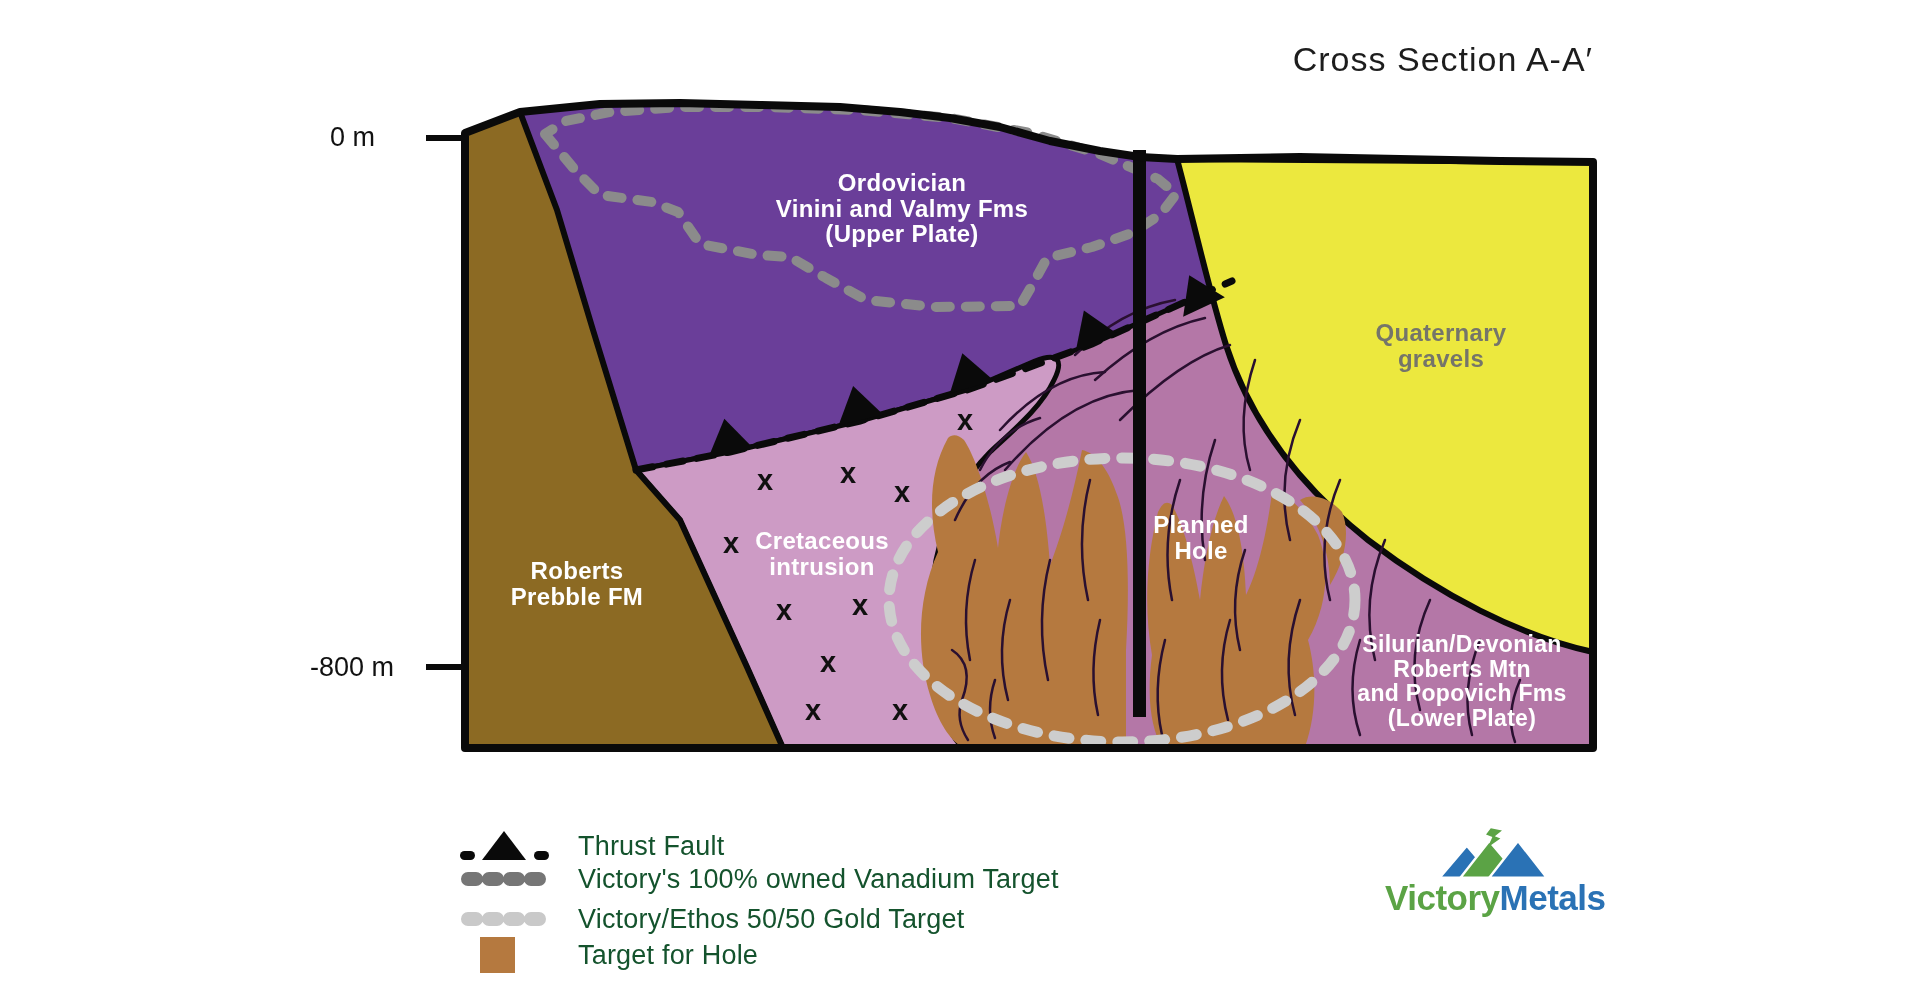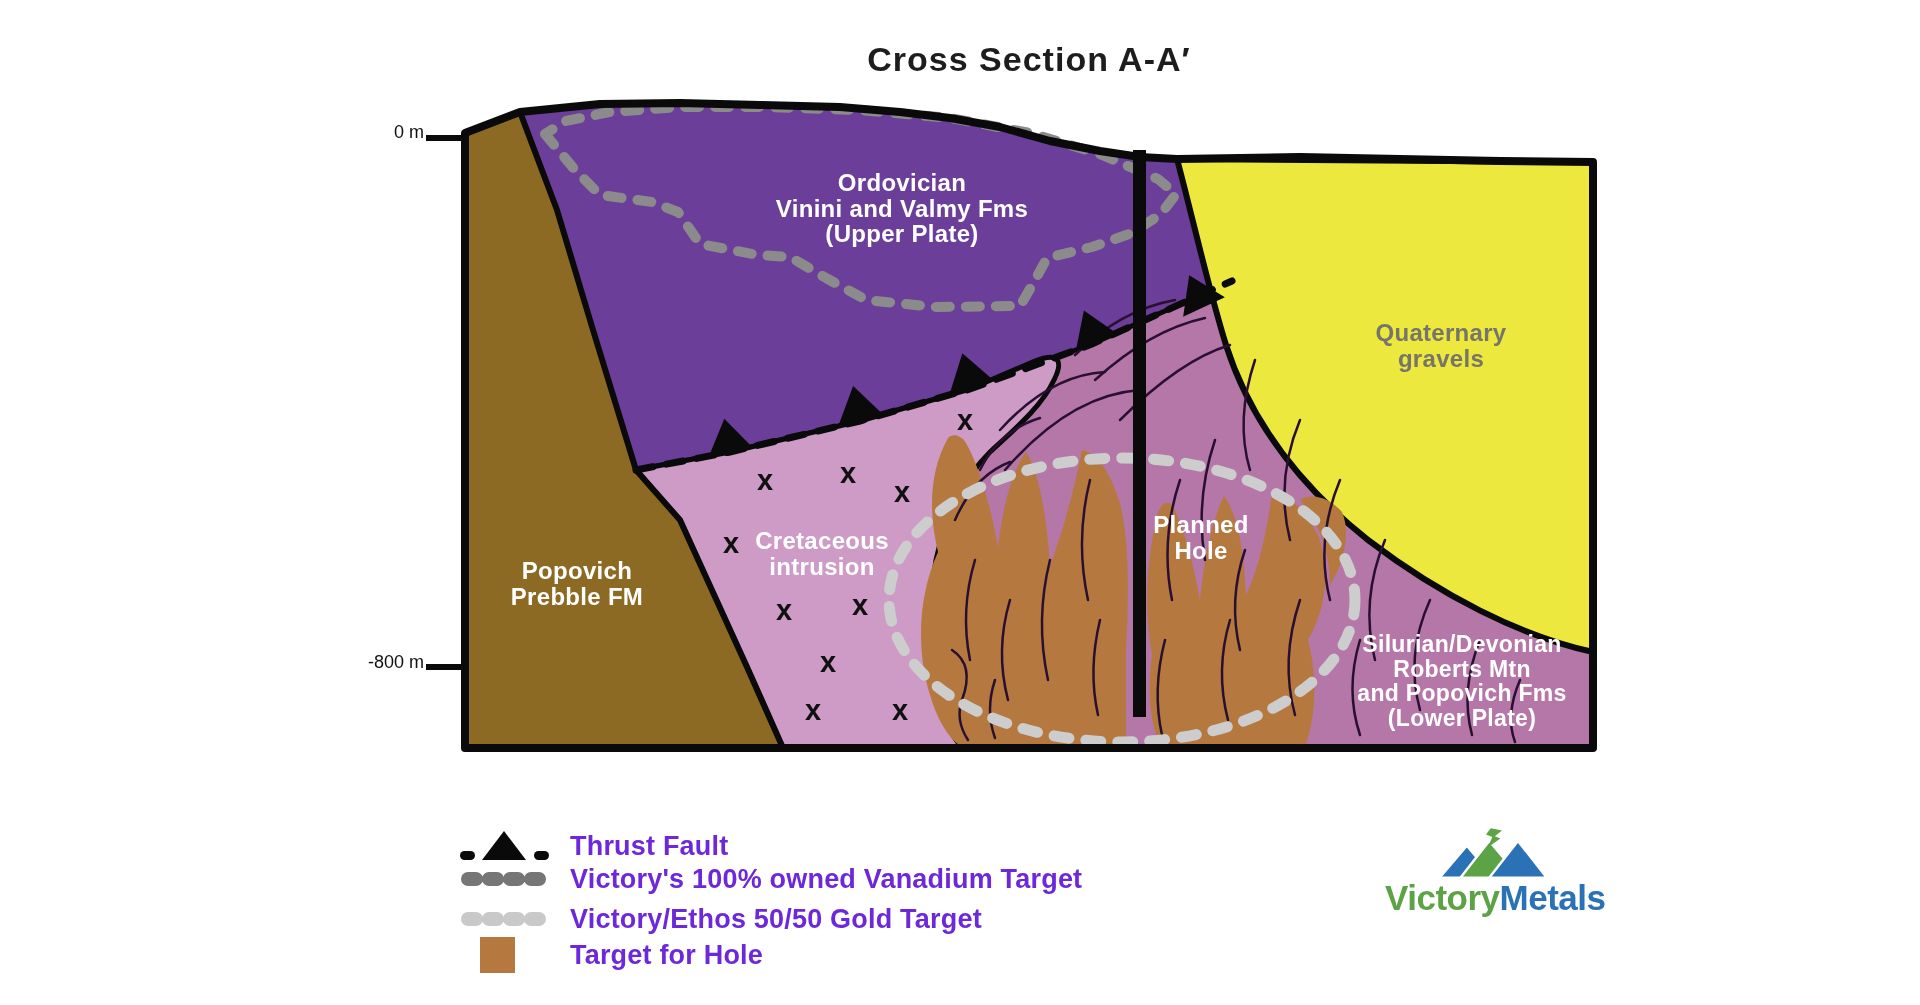--- a/index.html
+++ b/index.html
@@ -1,36 +1,36 @@
 <!DOCTYPE html>
 <html><head>
 <meta charset="utf-8">
 <style>
   html,body{margin:0;padding:0;background:#ffffff;}
   .canvas{position:relative;width:1920px;height:1005px;background:#ffffff;overflow:hidden;
           font-family:"Liberation Sans",sans-serif;}
   svg{position:absolute;left:0;top:0;}
-  .title{position:absolute;left:465px;top:40px;width:1128px;text-align:center;
-         font-size:34px;font-weight:700;letter-spacing:1px;color:#1d1d1d;}
-  .axis-label{position:absolute;font-size:18px;color:#111;text-align:right;}
+  .title{position:absolute;left:465px;top:40px;width:1128px;text-align:right;
+         font-size:34px;font-weight:400;letter-spacing:1px;color:#1d1d1d;}
+  .axis-label{position:absolute;font-size:27px;color:#111;text-align:left;}
   .axis-0{left:330px;top:122px;width:94px;}
   .axis-800{left:310px;top:652px;width:114px;}
   .region-label{position:absolute;color:#ffffff;font-weight:700;font-size:24px;
                 line-height:1.07;text-align:center;white-space:pre-line;letter-spacing:.3px;}
   .lbl-ordovician{left:752px;top:170px;width:300px;}
   .lbl-cambrian{left:477px;top:558px;width:200px;}
   .lbl-cretaceous{left:722px;top:528px;width:200px;}
   .lbl-quaternary{left:1341px;top:320px;width:200px;color:#75756a;}
   .lbl-planned{left:1136px;top:512px;width:130px;}
   .lbl-silurian{left:1332px;top:632px;width:260px;font-size:23px;}
   .legend{position:absolute;left:458px;top:818px;width:640px;height:180px;}
   .legend-row{position:absolute;left:0;display:flex;align-items:center;height:38px;}
   .legend-row .sym{width:96px;height:38px;flex:0 0 96px;position:relative;}
   .legend-row .sym svg{position:static;}
-  .legend-label{margin-left:16px;font-size:27px;color:#6d28d9;letter-spacing:.2px;white-space:nowrap;font-weight:bold;}
+  .legend-label{margin-left:24px;font-size:27px;color:#14532d;letter-spacing:.2px;white-space:nowrap;}
   .logo{position:absolute;left:1385px;top:824px;width:215px;height:100px;}
   .logo-mark{position:absolute;left:53px;top:2px;}
   .logo-text{position:absolute;left:0;top:54px;width:215px;text-align:center;
              font-size:35px;font-weight:700;letter-spacing:-0.5px;white-space:nowrap;}
   .xmark{font-family:"Liberation Sans",sans-serif;font-weight:800;font-size:29px;text-anchor:middle;}
 </style>
 </head>
 <body>
 
 <div class="canvas">
@@ -118,21 +118,21 @@
 
     <polygon fill="none" stroke-width="8" stroke-linejoin="round" points="465,133 520,112 600,104 680,103 760,105 840,107 900,112 950,118 1000,127 1050,141 1100,151 1140,157 1177,159 1300,157 1400,159 1500,161 1593,162 1593,748 465,748" stroke="#0a0a0a"></polygon>
 
     <path d="M426,138 L467,138" stroke="#0a0a0a" stroke-width="6"></path>
     <path d="M426,667 L467,667" stroke="#0a0a0a" stroke-width="6"></path>
   </svg>
 
   <div class="region-label lbl-ordovician">Ordovician
 Vinini and Valmy Fms
 (Upper Plate)</div>
-  <div class="region-label lbl-cambrian">Popovich
+  <div class="region-label lbl-cambrian">Roberts
 Prebble FM</div>
   <div class="region-label lbl-cretaceous">Cretaceous
 intrusion</div>
   <div class="region-label lbl-quaternary">Quaternary
 gravels</div>
   <div class="region-label lbl-planned">Planned
 Hole</div>
   <div class="region-label lbl-silurian">Silurian/Devonian
 Roberts Mtn
 and Popovich Fms

